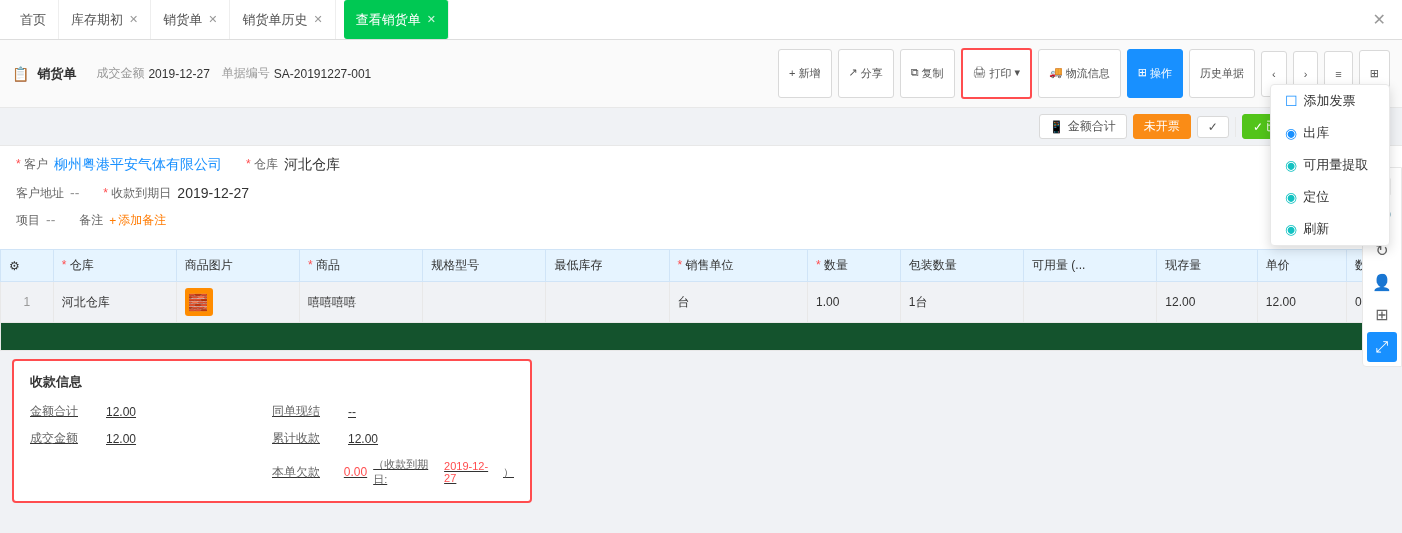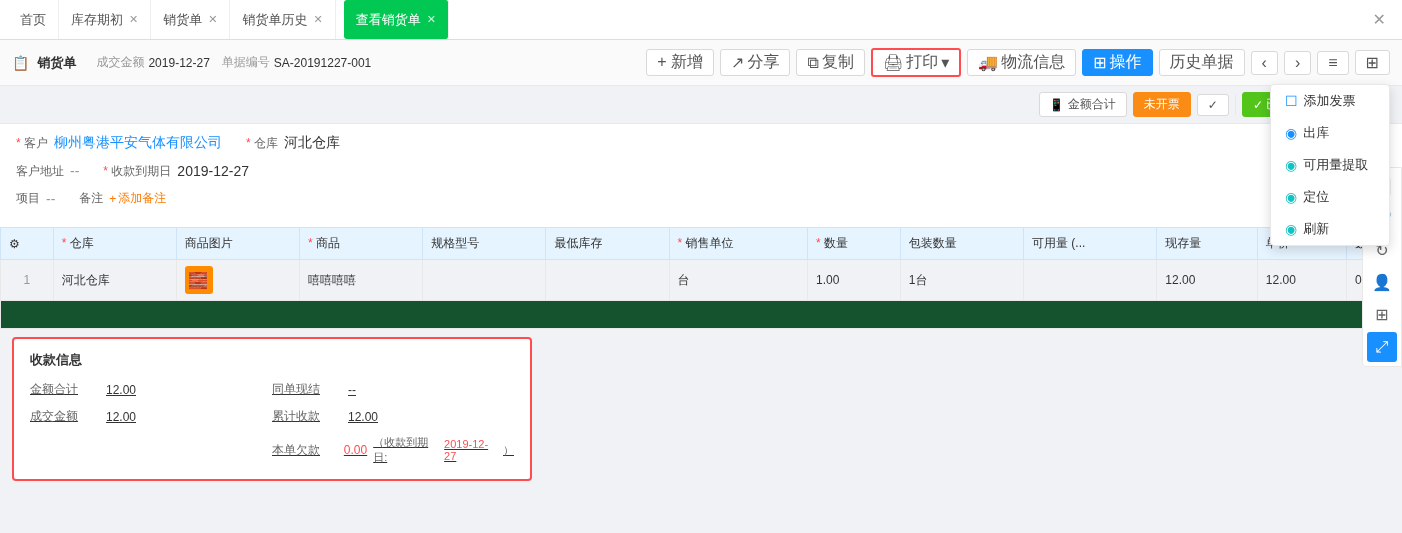--- a/index.html
+++ b/index.html
@@ -35,23 +35,23 @@
     .doc-meta-item { display: flex; align-items: center; gap: 4px; font-size: 12px; color: #666; }
     .doc-meta-label { color: #999; }
     .doc-meta-value { color: #333; }
 
     
     .toolbar {
       display: flex; align-items: center; gap: 6px; margin-left: auto;
       flex-wrap: wrap;
     }
     .toolbar-btn {
-      display: flex; align-items: center; gap: 3px;
-      padding: 2px 10px; border: 1px solid #d9d9d9; border-radius: 3px;
-      background: #fff; cursor: pointer; font-size: 16px; color: #555;
+      display: flex; align-items: flex-start; gap: 3px;
+      padding: 16px 10px; border: 1px solid #d9d9d9; border-radius: 3px;
+      background: #fff; cursor: pointer; font-size: 11px; color: #555;
       white-space: nowrap;
     }
     .toolbar-btn.active-btn { background: #1890ff; color: #fff; border-color: #1890ff; }
     .toolbar-btn.highlight { border: 2px solid #ff4d4f; }
 
     
     .action-bar {
       display: flex; align-items: center; justify-content: flex-end;
       padding: 6px 12px; border-bottom: 1px solid #e8e8e8; gap: 6px;
     }
@@ -60,21 +60,21 @@
       padding: 3px 10px; border: 1px solid #d9d9d9; border-radius: 3px;
       background: #fff; cursor: pointer; font-size: 12px; color: #555;
     }
     .action-btn.orange { background: #fa8c16; color: #fff; border-color: #fa8c16; }
     .action-btn.green { background: #52c41a; color: #fff; border-color: #52c41a; }
     .status-divider { width: 1px; height: 20px; background: #e8e8e8; }
 
     
     .form-area { padding: 10px 16px; background: #fff; }
     .form-row { display: flex; align-items: center; margin-bottom: 10px; gap: 24px; }
-    .form-field { display: flex; align-items: center; gap: 6px; }
+    .form-field { display: flex; align-items: flex-start; gap: 6px; }
     .field-label { color: #666; font-size: 12px; white-space: nowrap; }
     .field-label.required::before { content: '* '; color: #ff4d4f; }
     .field-value { color: #333; font-size: 14px; }
     .field-value.link { color: #1890ff; cursor: pointer; }
     .field-value.muted { color: #999; }
     .add-note-btn { color: #ff7a00; font-size: 12px; cursor: pointer; display: flex; align-items: center; gap: 2px; }
 
     
     .table-wrap { overflow-x: auto; margin: 0; }
     table { width: 100%; border-collapse: collapse; font-size: 12px; }

